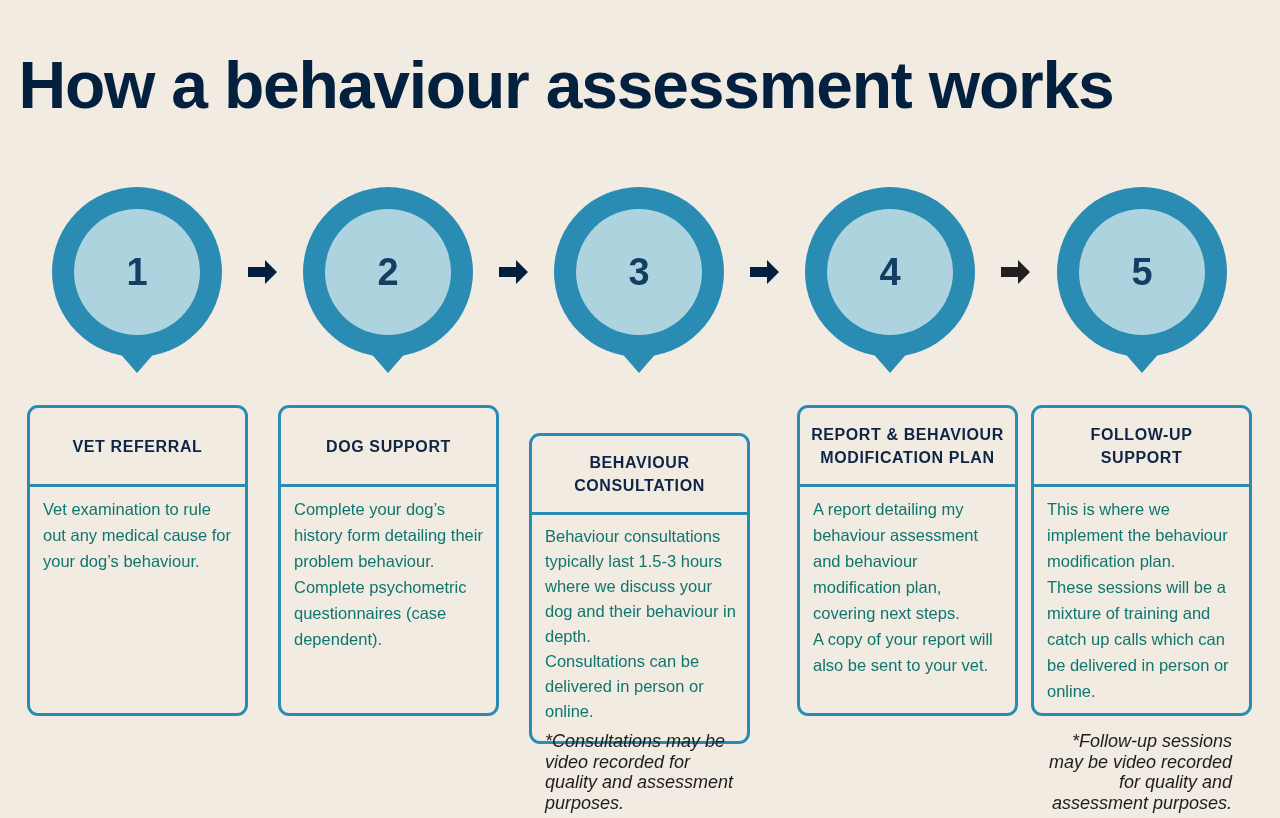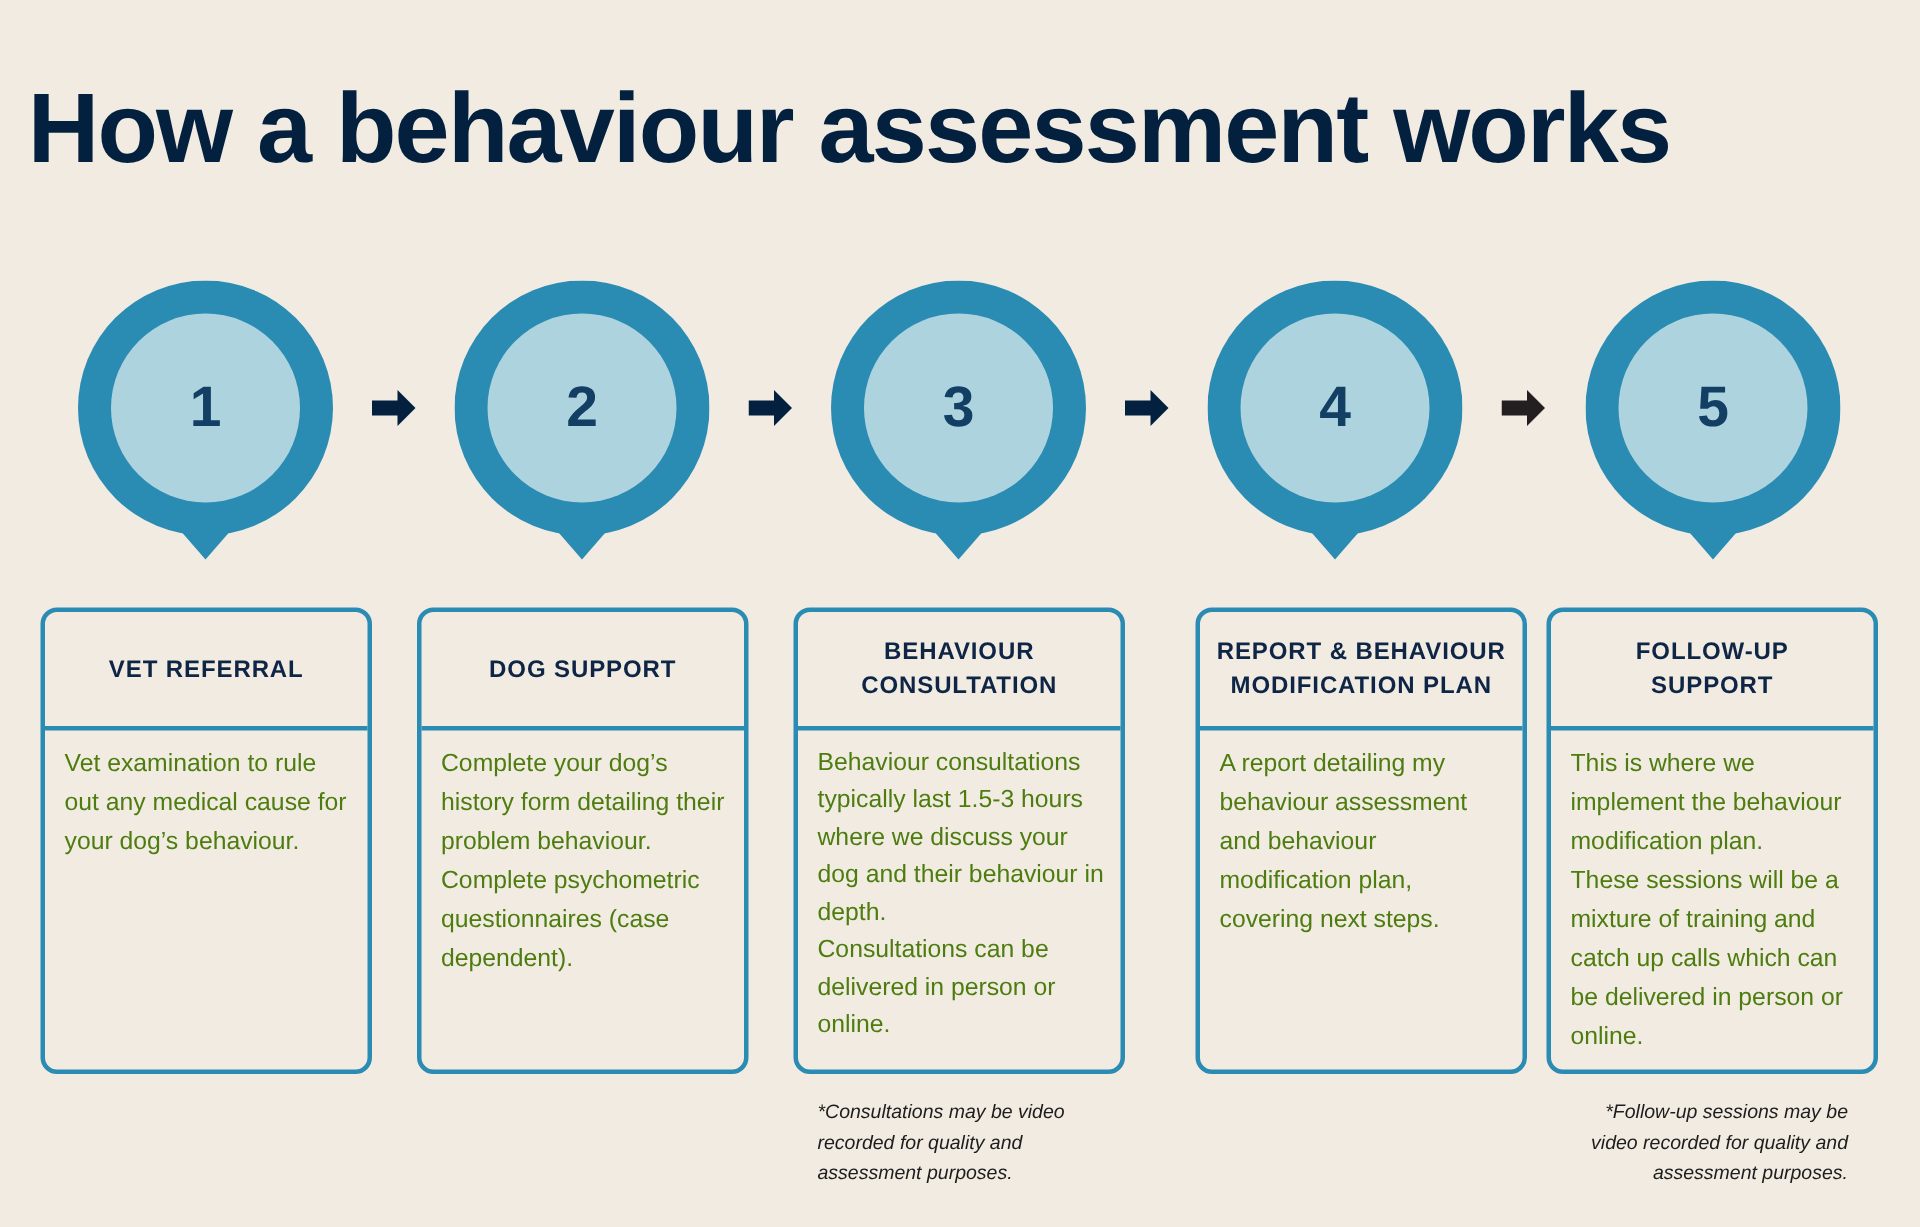--- a/index.html
+++ b/index.html
@@ -63,30 +63,30 @@
       font-weight: 700;
       font-size: 16px;
       line-height: 23px;
       letter-spacing: 0.6px;
       color: #0f2545;
     }
     .card-body {
       padding: 9px 8px 0 13px;
       font-size: 16.5px;
       line-height: 26px;
-      color: #4d7c0f;
+      color: #0f766e;
     }
     .card-body.tight { line-height: 25px; }
     .card-body p { margin: 0; }
     .footnote {
       position: absolute;
       top: 731px;
       width: 200px;
       font-style: italic;
-      font-size: 13px;
+      font-size: 18px;
       line-height: 20.5px;
       color: #1d1d1d;
     }
   </style>
 </head>
 <body>
 
 <h1 class="title">How a behaviour assessment works</h1>
 
 <div class="badge" style="left:52px;">
@@ -159,36 +159,37 @@
 <div class="card" style="left:278px;">
   <div class="card-head">
     <div class="card-title">DOG SUPPORT</div>
   </div>
   <div class="card-body">
     <p>Complete your dog’s history form detailing their problem behaviour.</p>
     <p>Complete psychometric questionnaires (case dependent).</p>
   </div>
 </div>
 
-<div class="card" style="left:529px;">
+<div class="card" style="left:529px;margin-top:28px;">
   <div class="card-head">
     <div class="card-title" style="width:150px;">BEHAVIOUR CONSULTATION</div>
   </div>
   <div class="card-body tight">
     <p>Behaviour consultations typically last 1.5-3 hours where we discuss your dog and their behaviour in depth.</p>
     <p>Consultations can be delivered in person or online.</p>
   </div>
 </div>
 
 <div class="card" style="left:780px;margin-left:17px;">
   <div class="card-head">
     <div class="card-title" style="width:205px;">REPORT &amp; BEHAVIOUR MODIFICATION PLAN</div>
   </div>
   <div class="card-body">
     <p>A report detailing my behaviour assessment and behaviour modification plan, covering next steps.</p>
+    <p>A copy of your report will also be sent to your vet.</p>
   </div>
 </div>
 
 <div class="card" style="left:1031px;">
   <div class="card-head">
     <div class="card-title" style="width:130px;">FOLLOW-UP SUPPORT</div>
   </div>
   <div class="card-body">
     <p>This is where we implement the behaviour modification plan.</p>
     <p>These sessions will be a mixture of training and catch up calls which can be delivered in person or online.</p>

